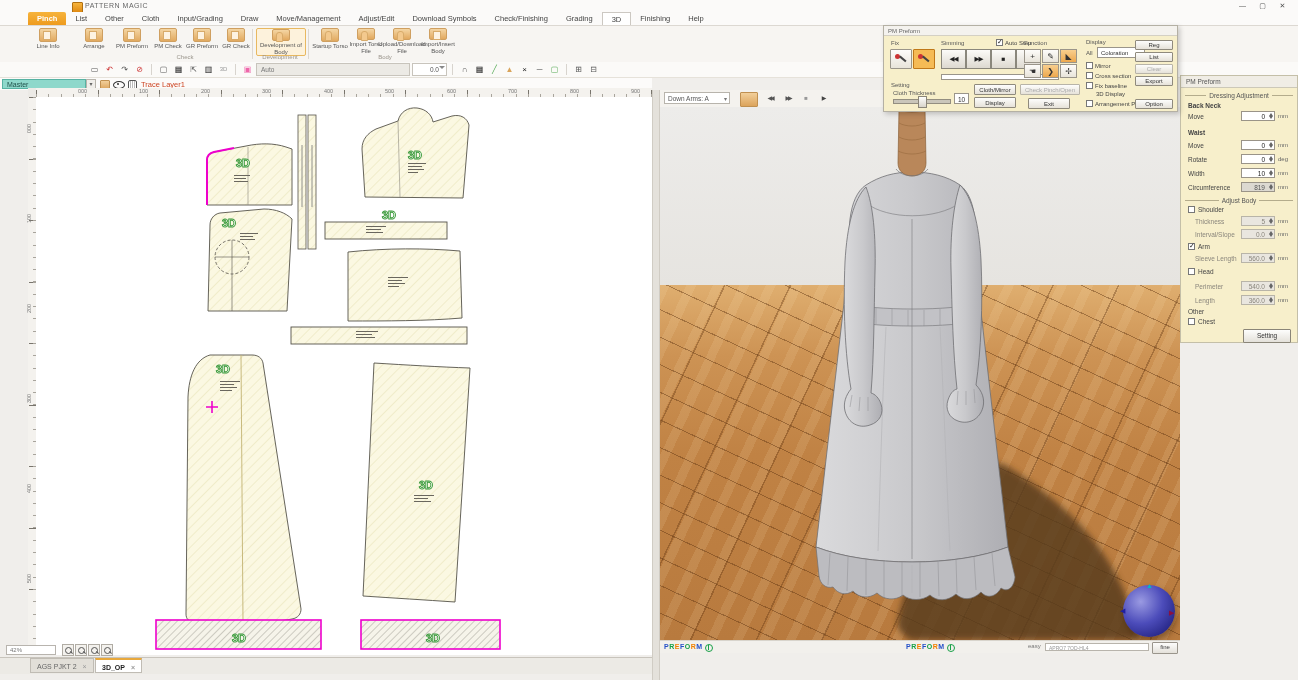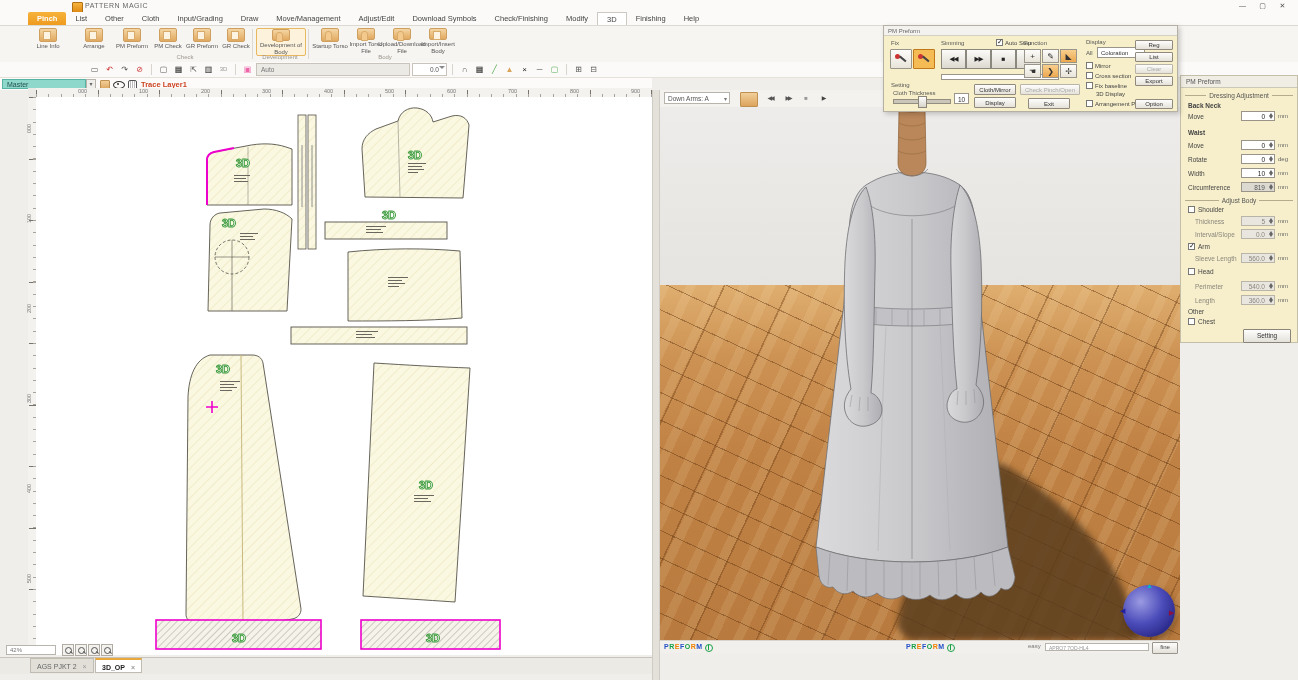--- a/index.html
+++ b/index.html
@@ -33,21 +33,21 @@
   .t2spin::after{content:"";position:absolute;right:1px;top:2px;border-left:3px solid transparent;border-right:3px solid transparent;border-top:3px solid #888;}
   .red{color:#c33;} .green{color:#5a5;} .pink{color:#e6a;} .dark{color:#222;}
   
   .layerbar{position:absolute;left:0;top:78px;width:652px;height:12px;background:#fcfbfa;}
   .layercombo{position:absolute;left:2px;top:1px;width:84px;height:10px;background:#8ed8cb;border:1px solid #57b3a3;font-size:7px;line-height:10px;padding-left:4px;color:#1e4f48;box-sizing:border-box;}
   .layerdrop{position:absolute;left:86px;top:1px;width:10px;height:10px;border:1px solid #b8b4ac;background:#f0eeea;font-size:6px;line-height:9px;text-align:center;color:#666;box-sizing:border-box;}
   .lockicon{position:absolute;left:100px;top:2px;width:8px;height:8px;background:linear-gradient(#f2cf9a,#dca45c);border:1px solid #c09050;border-radius:1px;}
   .eyeicon{position:absolute;left:113px;top:3px;width:10px;height:6px;border:1px solid #333;border-radius:50%;}
   .eyeicon::after{content:"";position:absolute;left:3px;top:1px;width:2px;height:2px;background:#333;border-radius:50%;}
   .handicon{position:absolute;left:128px;top:2px;width:7px;height:8px;border:1px solid #555;border-radius:2px 2px 1px 1px;background:repeating-linear-gradient(90deg,#fff 0 1px,#bbb 1px 2px);}
-  .tracetxt{position:absolute;left:141px;top:2px;font-size:7.5px;font-weight:bold;color:#c42;}
+  .tracetxt{position:absolute;left:141px;top:2px;font-size:7.5px;font-weight:normal;color:#c42;}
   
   .hruler{position:absolute;left:36px;top:88px;width:616px;height:9px;background:#f4f2ee;border-bottom:1px solid #b8b4ae;background-image:repeating-linear-gradient(90deg,#a8a49c 0 1px,transparent 1px 12.3px),repeating-linear-gradient(90deg,#78746c 0 1px,transparent 1px 61.5px);background-size:100% 3px,100% 7px;background-position:bottom left,bottom left;background-repeat:repeat-x;}
   .hlab{position:absolute;top:0;font-size:5.5px;color:#777;}
   .vruler{position:absolute;left:28px;top:97px;width:8px;height:558px;background:#f4f2ee;border-right:1px solid #b8b4ae;background-image:repeating-linear-gradient(180deg,#a8a49c 0 1px,transparent 1px 12.3px),repeating-linear-gradient(180deg,#78746c 0 1px,transparent 1px 61.5px);background-size:3px 100%,7px 100%;background-position:right top,right top;background-repeat:repeat-y;}
   .vlab{position:absolute;left:0px;font-size:5.5px;color:#777;transform:rotate(-90deg);transform-origin:2px 4px;}
   .rcorner{position:absolute;left:28px;top:88px;width:8px;height:9px;background:#eceae6;border-right:1px solid #b8b4ae;border-bottom:1px solid #b8b4ae;}
   .canvas2d{position:absolute;left:36px;top:97px;width:616px;height:558px;background:#fff;}
   
   .zoomcombo{position:absolute;left:6px;top:645px;width:50px;height:10px;background:#fff;border:1px solid #b8b4ae;font-size:6px;color:#777;line-height:9px;padding-left:3px;box-sizing:border-box;}
   .zoombtn{position:absolute;top:644px;width:12px;height:12px;border:1px solid #b0aca4;background:#f4f2ee;box-sizing:border-box;}
@@ -143,21 +143,21 @@
     <div class="mitem m-file">Pinch</div>
     <div class="mitem">List</div>
     <div class="mitem">Other</div>
     <div class="mitem">Cloth</div>
     <div class="mitem">Input/Grading</div>
     <div class="mitem">Draw</div>
     <div class="mitem">Move/Management</div>
     <div class="mitem">Adjust/Edit</div>
     <div class="mitem">Download Symbols</div>
     <div class="mitem">Check/Finishing</div>
-    <div class="mitem">Modify</div>
+    <div class="mitem">Grading</div>
     <div class="mitem m-active">3D</div>
     <div class="mitem">Finishing</div>
     <div class="mitem">Help</div>
   </div>
 
   <div class="ribbon">
     <div class="rbtn" style="left:30px;">
         <span class="ricon"></span>
         <span>Line Info</span>
       </div>

